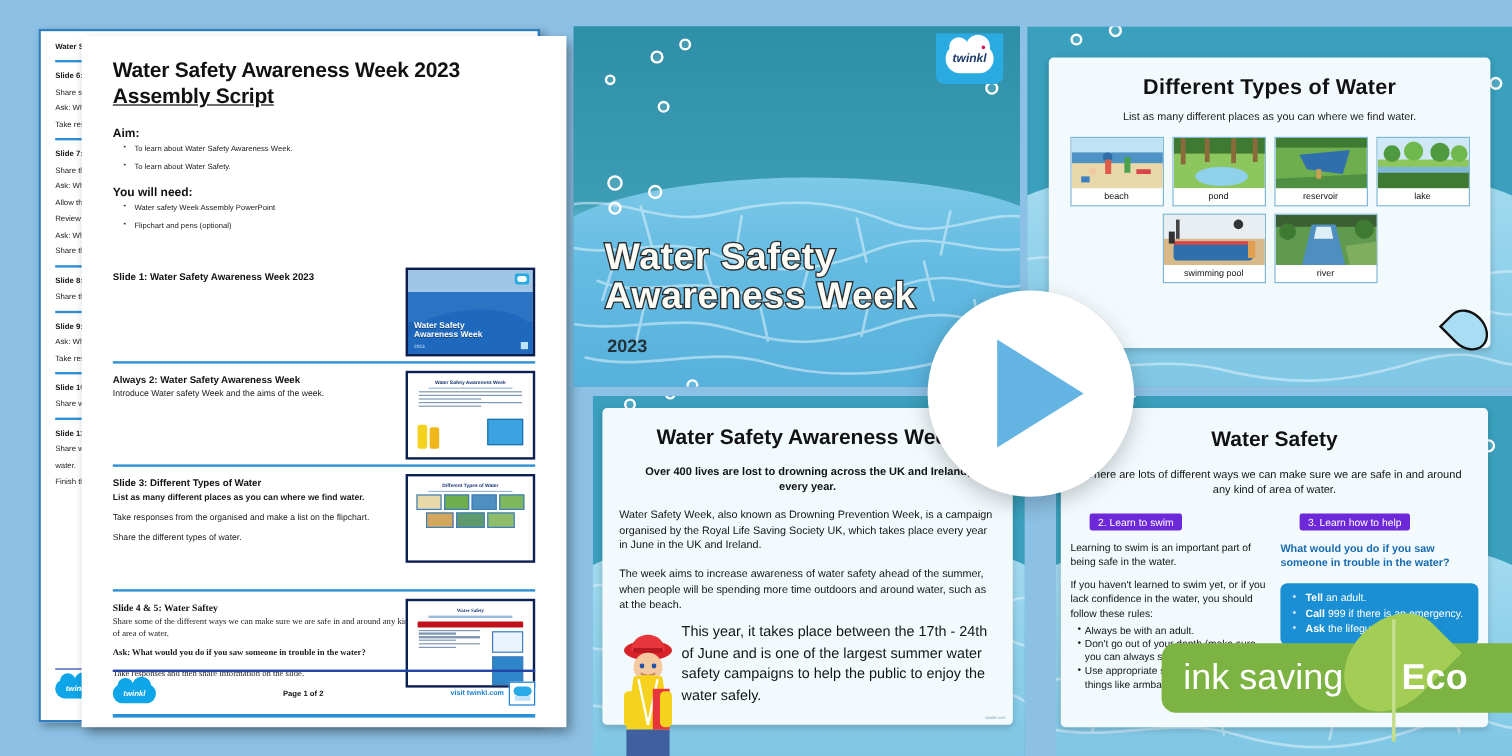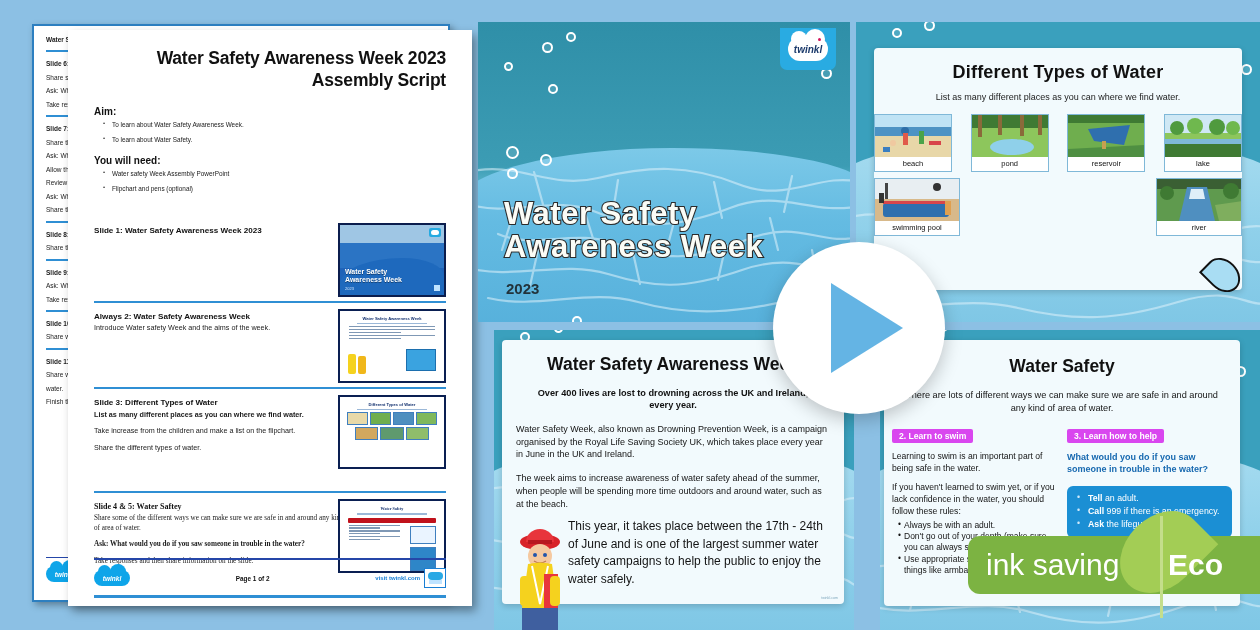--- a/index.html
+++ b/index.html
@@ -46,24 +46,24 @@
   .doc-front {
     position: absolute;
     left: 68px; top: 30px;
     width: 404px; height: 576px;
     background: #ffffff;
     box-shadow: 4px 5px 9px rgba(0,0,0,.38);
     overflow: hidden;
   }
   .doc-inner { padding: 18px 26px 8px 26px; position: relative; height: 100%; }
   .doc-title {
-    text-align: right; font-weight: bold; font-size: 17.5px;
+    text-align: left; font-weight: bold; font-size: 17.5px;
     line-height: 1.25; color: #111; letter-spacing: -0.2px;
   }
-  .doc-title .l2 { display: block; }
+  .doc-title .l2 { display: block; text-decoration: underline; }
   .sec-head { font-weight: bold; font-size: 10px; color: #111; margin-top: 14px; }
   .sec-head.tight { margin-top: 11px; }
   .bullets { margin: 4px 0 0 18px; }
   .bullets li {
     list-style: none; position: relative;
     font-size: 6.4px; color: #1a1a1a; margin-bottom: 7px; line-height: 1.25;
   }
   .bullets li:before {
     content: "\2022"; position: absolute; left: -9px; top: -1px;
     font-size: 6px; color: #333;
@@ -216,21 +216,21 @@
     box-shadow: 0 2px 6px rgba(0,0,0,.18);
   }
   .sl-h1 { text-align:center; font-weight:bold; color:#111; }
 
   
   #p-types { left: 856px; top: 22px; width: 404px; height: 300px; }
   #p-types .slide-card { left: 18px; top: 26px; right: 18px; bottom: 32px; }
   #p-types .sl-h1 { font-size: 18px; margin-top: 14px; letter-spacing:.2px; }
   #p-types .sl-sub { text-align:center; font-size: 9px; color:#1c1c1c; margin-top: 9px; }
   .img-grid { margin-top: 12px; }
-  .img-row { display:flex; justify-content:space-between; gap: 7px; }
+  .img-row { display:flex; justify-content:center; gap: 7px; }
   .img-row.r2 { margin-top: 6px; }
   .pic-card { width: 78px; background:#fff; border:1px solid #7fb8d8; }
   .pic-card.wide { width: 86px; }
   .pic-thumb { height: 42px; position:relative; overflow:hidden; }
   .pic-cap { font-size: 7.5px; text-align:center; color:#111; padding: 2px 0 3px 0; }
   .droplet {
     position:absolute; width: 26px; height: 34px;
     background:#a9ddf3; border: 2px solid #111;
     border-radius: 0 50% 50% 50%;
     transform: rotate(-45deg);
@@ -256,22 +256,22 @@
   .lifeguard { position:absolute; left:2px; top:2px; width:52px; height:128px; }
 
   
   #p-ws { left: 880px; top: 330px; width: 380px; height: 300px; }
   #p-ws .slide-card { left: 4px; top: 10px; right: 20px; bottom: 24px; }
   #p-ws .sl-h1 { font-size: 17.5px; margin-top: 16px; }
   .ws-lead { text-align:center; font-size: 9.2px; color:#141414; margin: 12px 18px 0 18px; line-height:1.4; }
   .ws-cols { display:flex; gap: 10px; margin: 10px 8px 0 8px; }
   .ws-col { flex:1; }
   .red-tag {
-    display:inline-block; background:#d946ef; color:#fff;
-    font-size: 8.6px; font-weight:bold; padding: 2px 7px; border-radius: 2px;
+    display:inline-block; background:#6d28d9; color:#fff;
+    font-size: 8.6px; font-weight:normal; padding: 2px 7px; border-radius: 2px; margin-left: 16px;
   }
   .ws-p { font-size: 8.6px; color:#141414; line-height:1.4; margin-top: 7px; }
   .ws-ul { margin: 3px 0 0 6px; }
   .ws-ul li { list-style:none; font-size: 8.5px; color:#141414; line-height:1.32; position:relative; padding-left:6px; }
   .ws-ul li:before { content:"\2022"; position:absolute; left:0; top:-1px; }
   .ws-q { font-size: 9px; font-weight:bold; color:#1769b0; line-height:1.4; margin-top: 8px; }
   .blue-box {
     margin-top: 10px; background:#1b8fd4; border-radius: 6px;
     padding: 6px 8px;
   }
@@ -437,21 +437,21 @@
             <div class="tw-box"></div>
           </div>
         </div>
       </div>
       <div class="slide-rule"></div>
 
       <div class="entry" style="min-height:96px;">
         <div class="txt">
           <div class="e-title">Slide 3: Different Types of Water</div>
           <div class="e-sub b">List as many different places as you can where we find water.</div>
-          <div class="e-p">Take increase from the children and make a list on the flipchart.</div>
+          <div class="e-p">Take responses from the organised and make a list on the flipchart.</div>
           <div class="e-p">Share the different types of water.</div>
         </div>
         <div class="thumb tw">
           <div class="tw-pad">
             <div class="tw-h">Different Types of Water</div>
             <div class="tw-bar sm"></div>
             <div class="tw-row">
               <div class="tw-cell" style="background:#e8d9a8"></div>
               <div class="tw-cell" style="background:#6fae4e"></div>
               <div class="tw-cell" style="background:#4e8fbf"></div>

